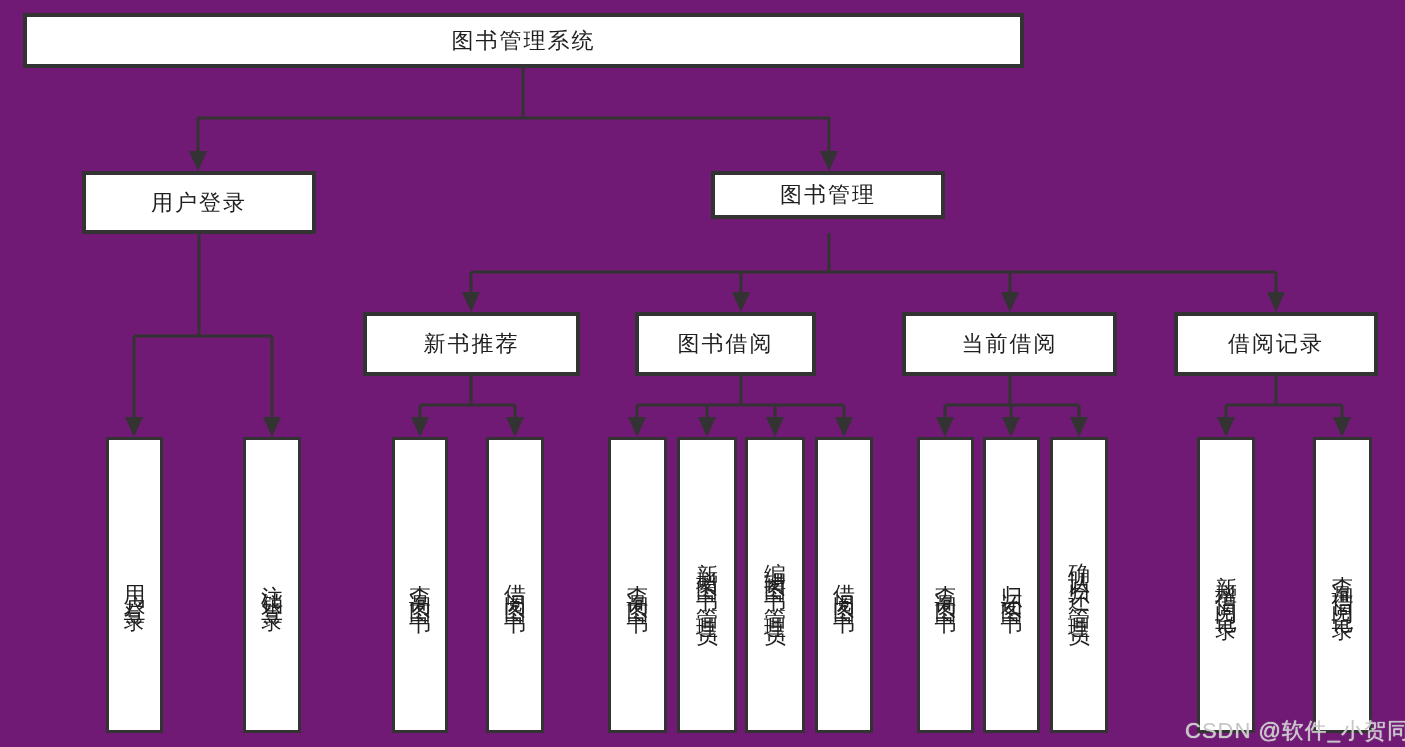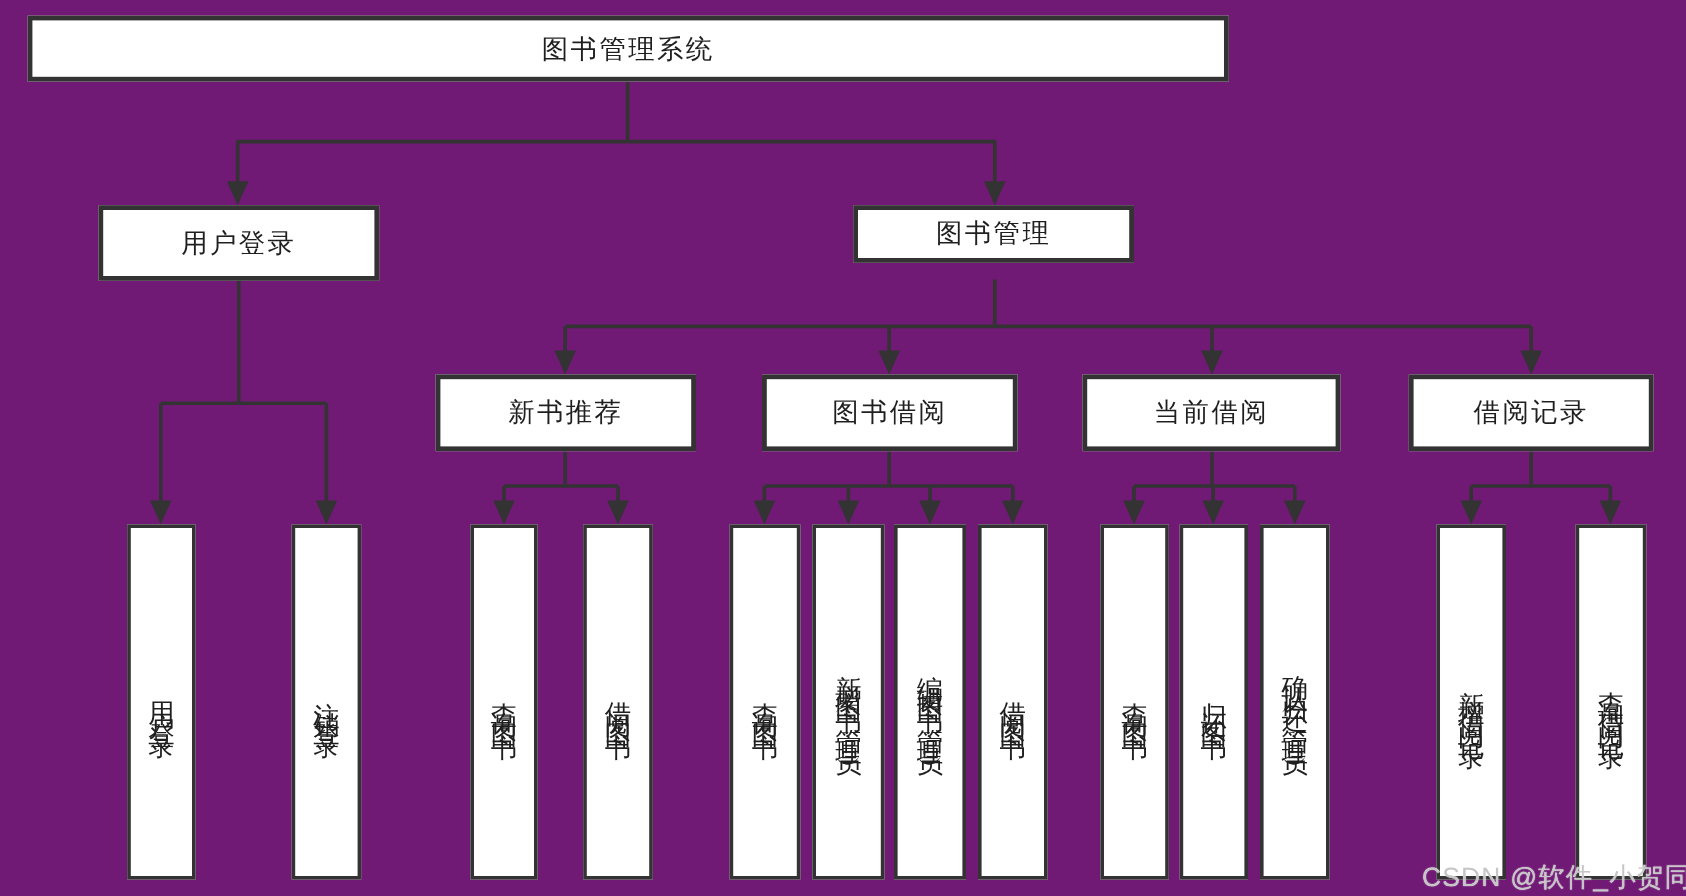--- a/index.html
+++ b/index.html
@@ -72,21 +72,21 @@
   <div class="hbox node" style="left:82px;top:171px;width:234px;height:63px;">
     <span>用户登录</span>
   </div>
   <div class="hbox node" style="left:711px;top:171px;width:234px;height:48px;">
     <span>图书管理</span>
   </div>
 
   <div class="hbox node" style="left:363px;top:312px;width:217px;height:64px;">
     <span>新书推荐</span>
   </div>
-  <div class="hbox node" style="left:635px;top:312px;width:213px;height:64px;">
+  <div class="hbox node" style="left:635px;top:312px;width:181px;height:64px;">
     <span>图书借阅</span>
   </div>
   <div class="hbox node" style="left:902px;top:312px;width:215px;height:64px;align-items:center;">
     <span>当前借阅</span>
   </div>
   <div class="hbox node" style="left:1174px;top:312px;width:204px;height:64px;">
     <span>借阅记录</span>
   </div>
 
   <div class="vbox node" style="left:106px;top:437px;width:57px;height:296px;">

